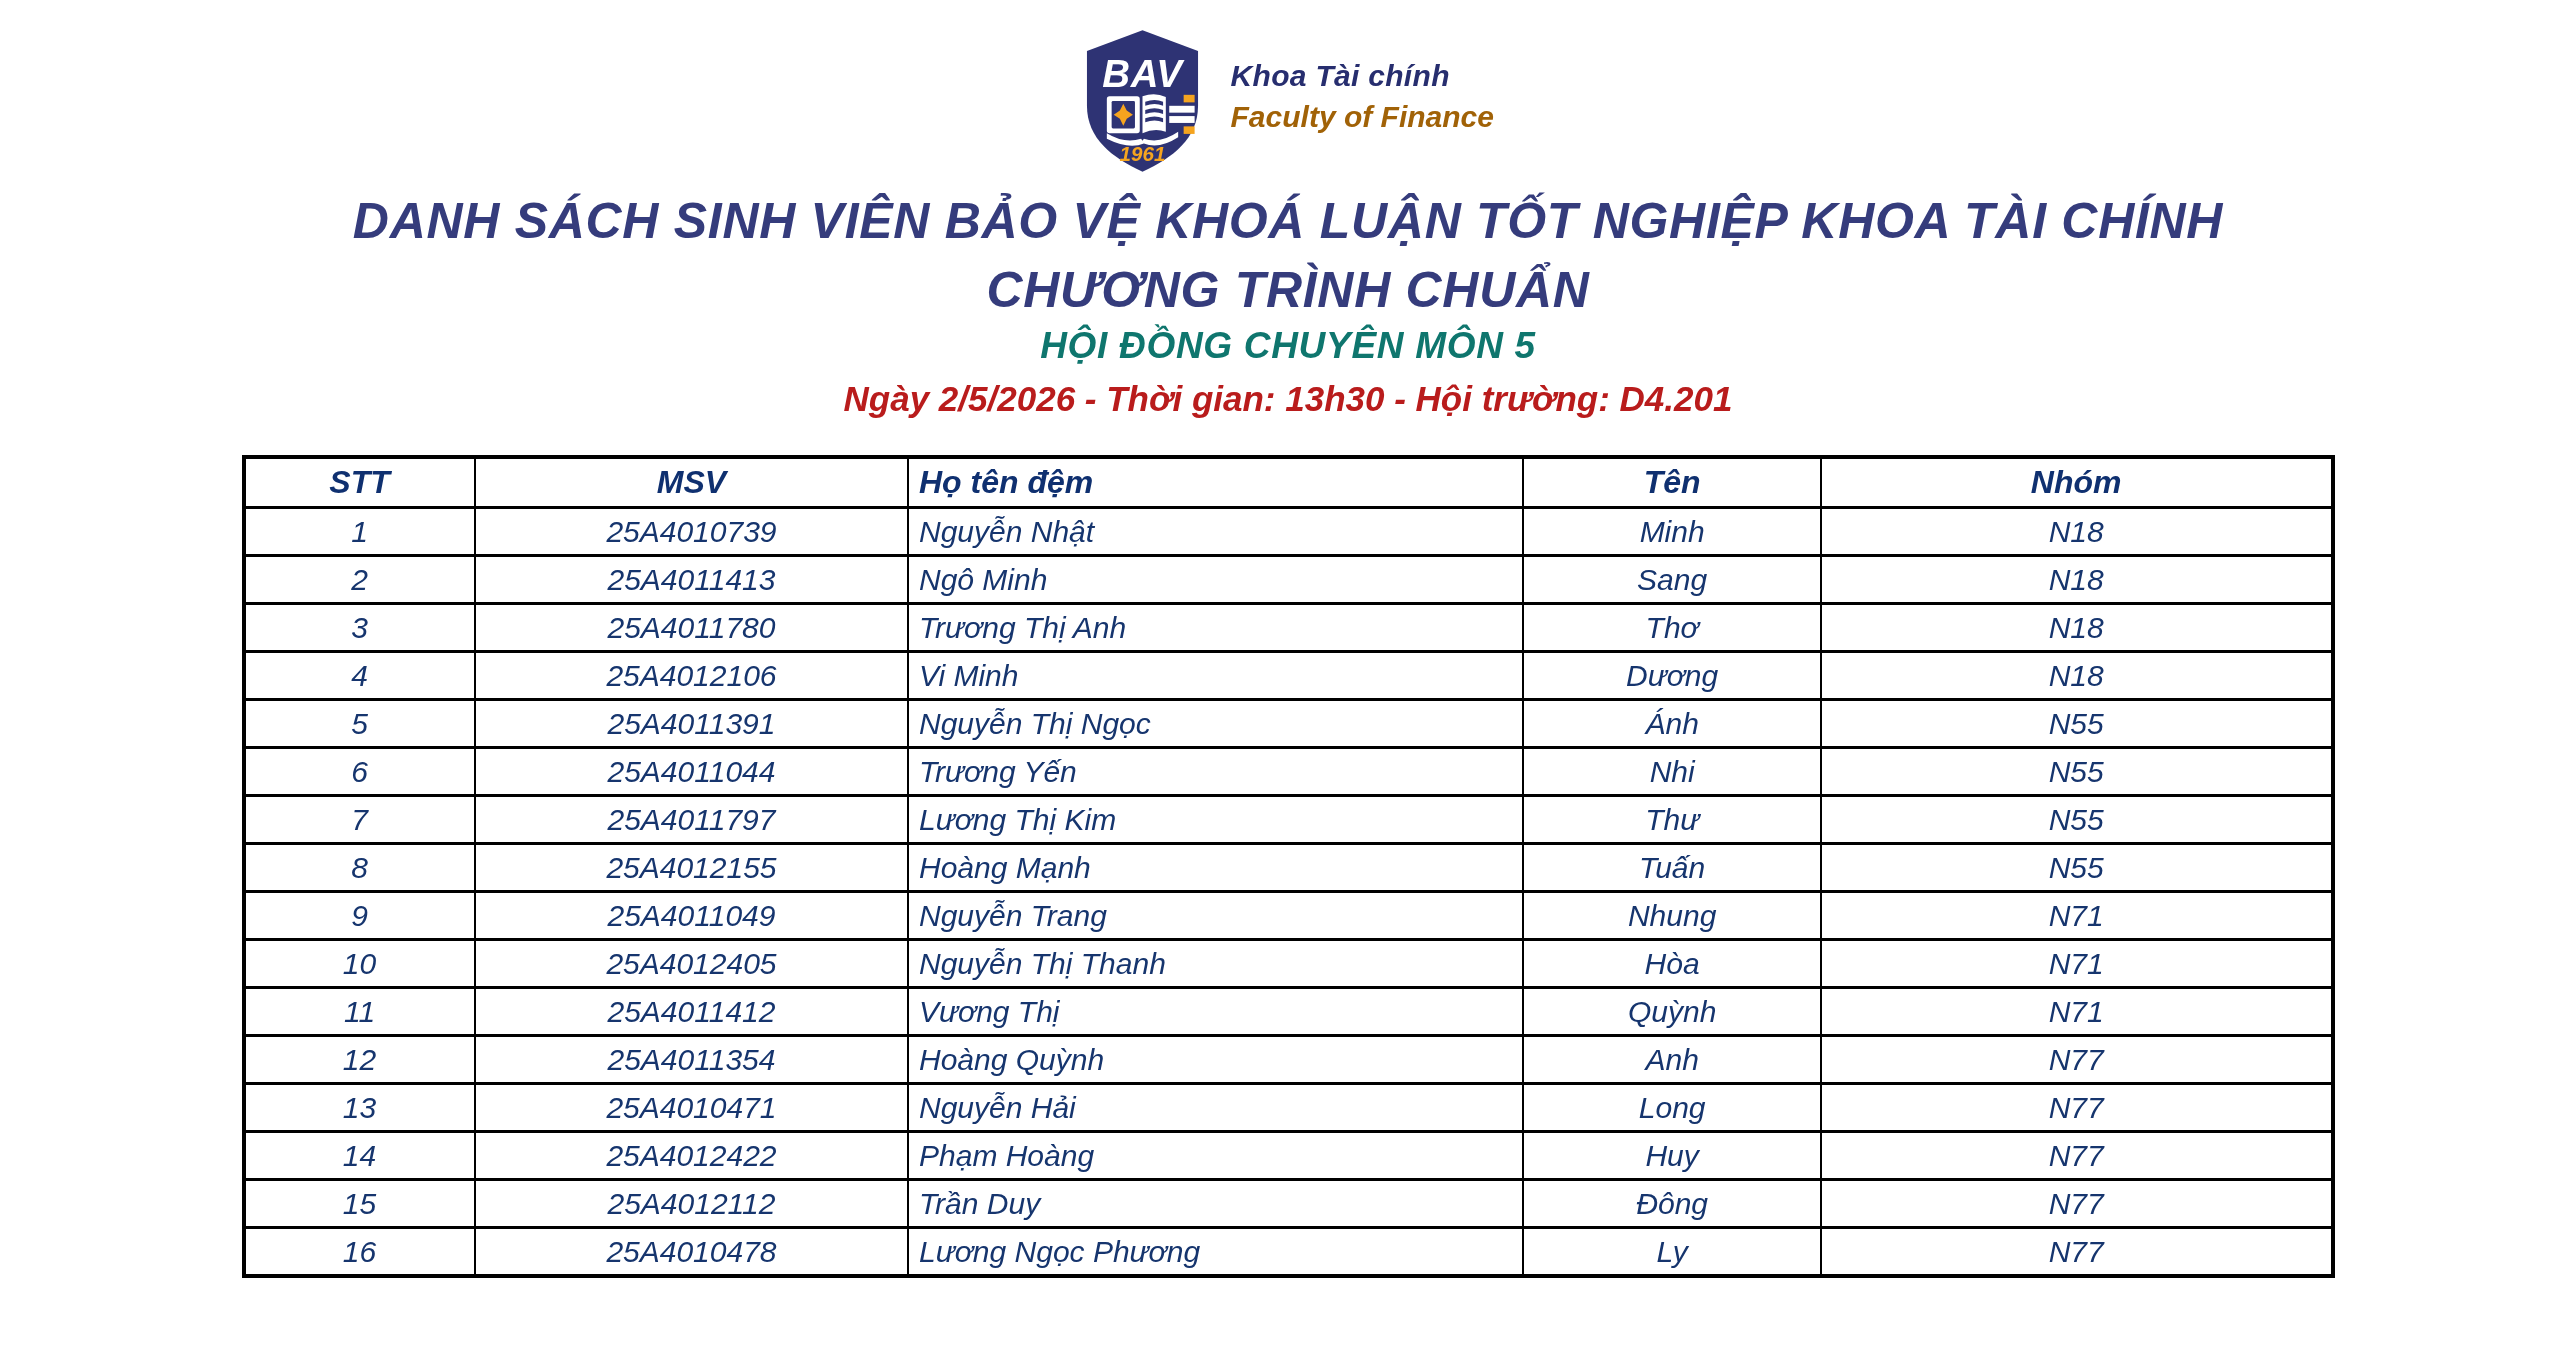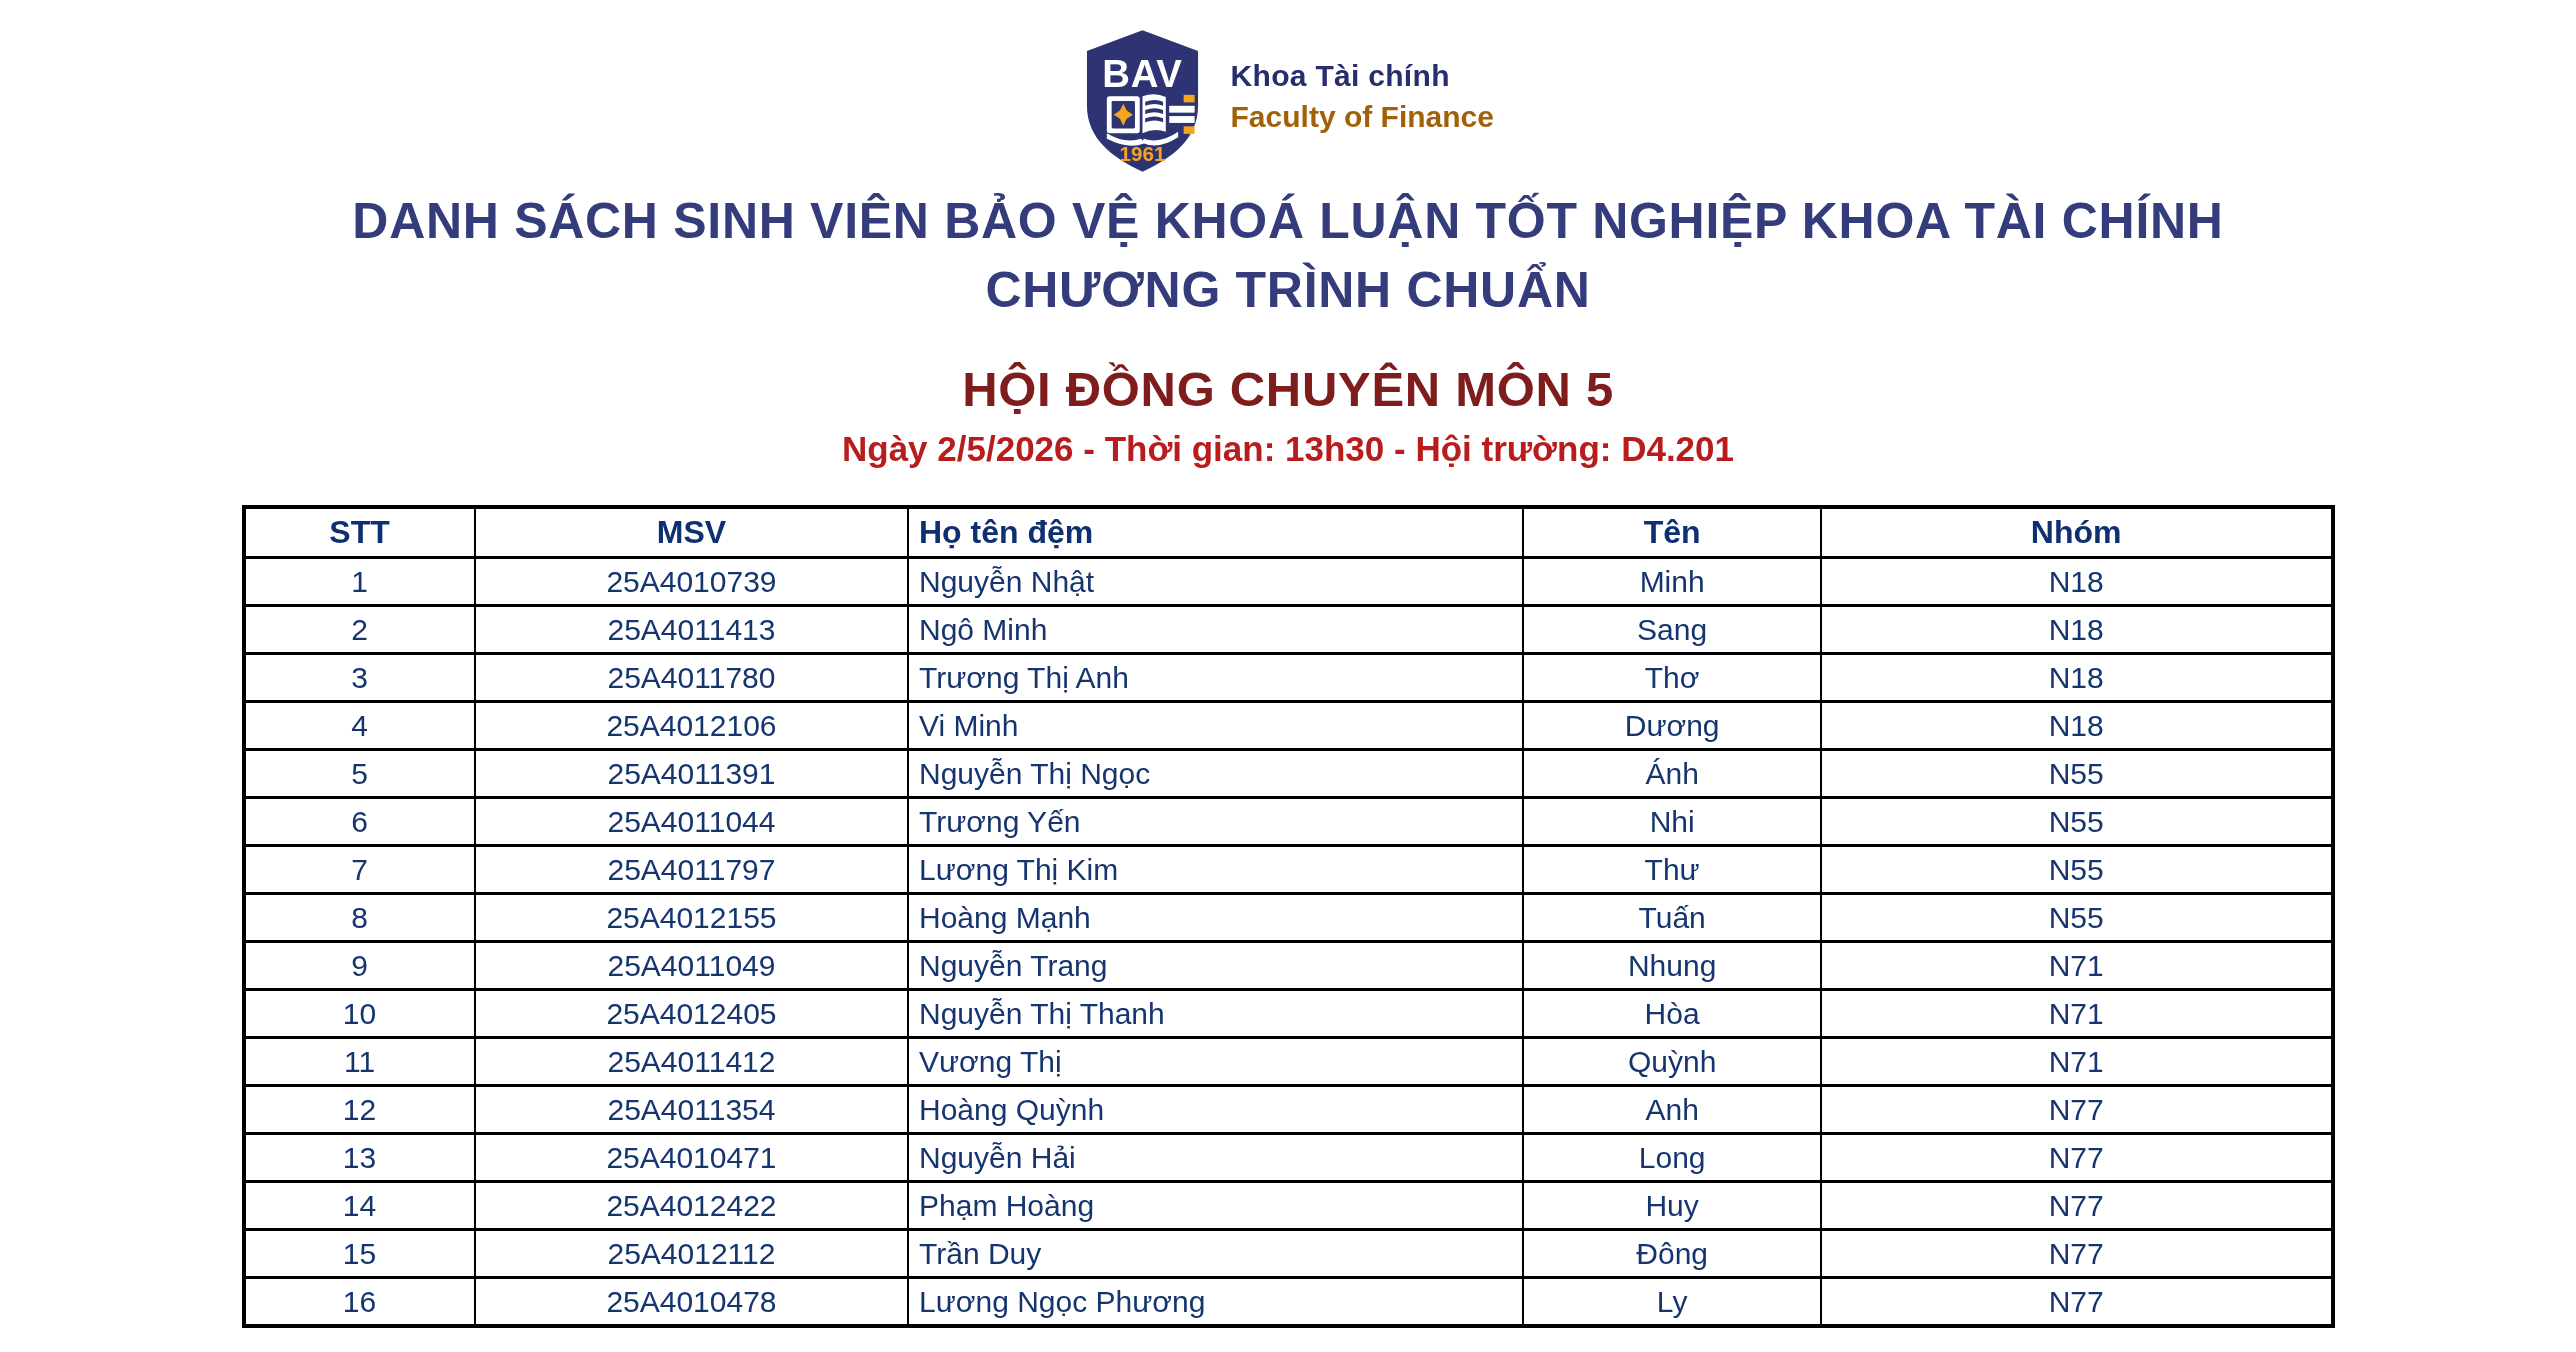--- a/index.html
+++ b/index.html
@@ -9,20 +9,21 @@
     width: 2576px;
     height: 1353px;
     overflow: hidden;
     font-family: "Liberation Sans", sans-serif;
   }
   .page {
     position: relative;
     width: 2576px;
     height: 1353px;
     background: #ffffff;
+    font-style: italic;
   }
   
   .logo-row {
     display: flex;
     align-items: center;
     justify-content: center;
     gap: 27.5px;
     padding-top: 29px;
   }
   .logo-shield { width: 121px; height: 144px; flex: 0 0 auto; }
@@ -42,25 +43,25 @@
   .main-title {
     margin-top: 13.7px;
     text-align: center;
     color: #353c7c;
     font-weight: 800;
     font-size: 50px;
     line-height: 1.38;
     letter-spacing: 0.7px;
   }
   .council-title {
-    margin-top: 36px;
-    text-align: center;
-    color: #7f1d1d;
+    margin-top: 0;
+    text-align: center;
+    color: #0f766e;
     font-weight: 800;
-    font-size: 49px;
+    font-size: 37px;
     letter-spacing: 0.7px;
   }
   .session-details {
     margin-top: 12.4px;
     text-align: center;
     color: #b91c1c;
     font-weight: bold;
     font-size: 35px;
   }
   

